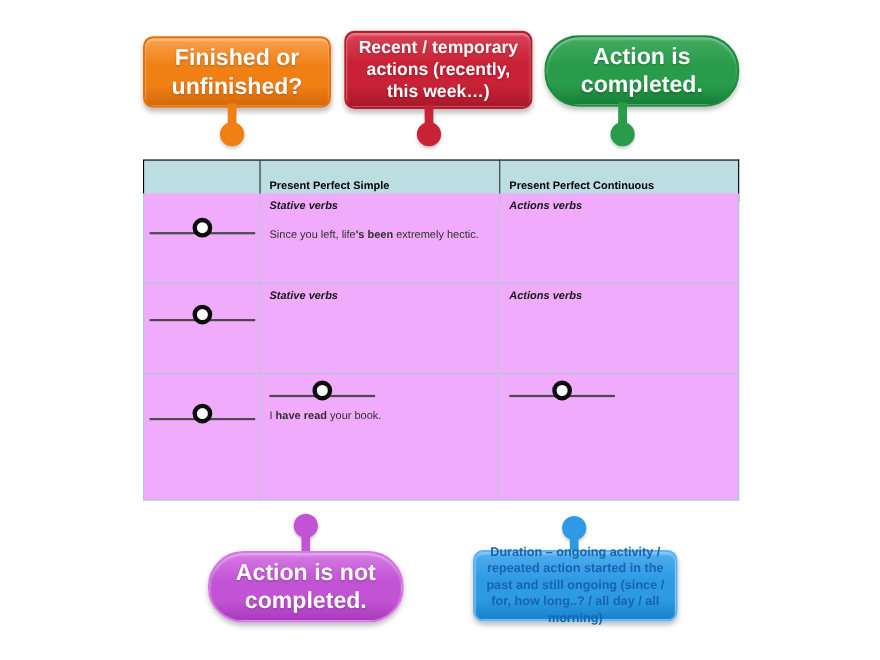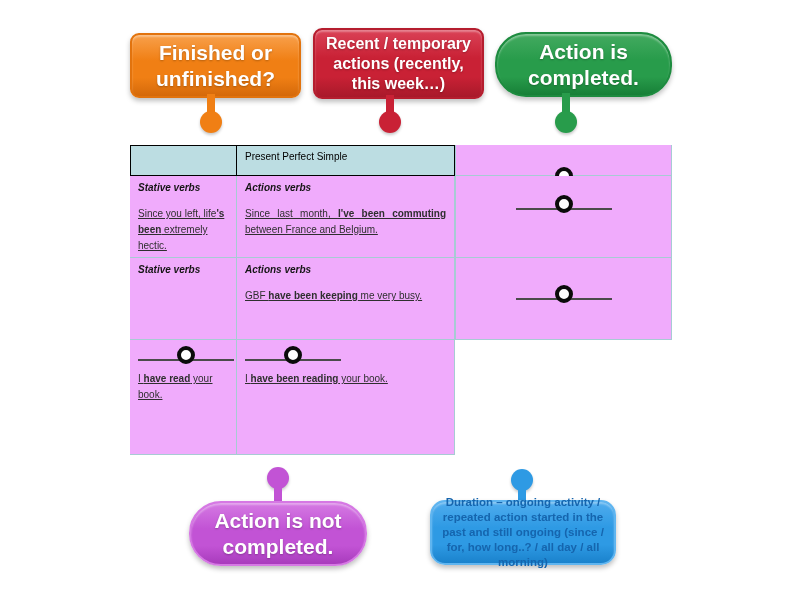--- a/index.html
+++ b/index.html
@@ -11,43 +11,43 @@
     text-align:center;border-radius:9px;font-weight:bold;padding:4px 9px;
     color:var(--txt);
     background:linear-gradient(180deg,var(--light) 0%,var(--main) 42%,var(--main) 70%,var(--dark) 100%);
     border:2px solid var(--edge);
     box-shadow:0 3px 5px rgba(0,0,0,.25), inset 0 2px 2px rgba(255,255,255,.35);}
   .label-box.whitetext{text-shadow:0 1px 2px rgba(0,0,0,.25);}
   .lb0{left:130px;top:33px;width:171px;height:65px;font-size:21px;line-height:1.22;}
   .lb1{left:313px;top:28px;width:171px;height:71px;font-size:16px;line-height:1.25;}
   .lb2{left:495px;top:32px;width:177px;height:65px;font-size:21px;line-height:1.22;border-radius:31px;}
   .lb3{left:189px;top:501px;width:178px;height:65px;font-size:21px;line-height:1.22;border-radius:32px;}
-  .lb4{left:430px;top:500px;width:186px;height:65px;font-size:11.5px;line-height:1.32;border-radius:15px;}
+  .lb4{left:430px;top:500px;width:186px;height:65px;font-size:11.5px;line-height:1.32;}
 
   .stem{position:absolute;width:8px;background:var(--main);}
   .dot{position:absolute;width:22px;height:22px;border-radius:50%;background:var(--main);
        box-shadow:0 2px 3px rgba(0,0,0,.22);}
   .stem0{left:207px;top:94px;height:20px}.dot0{left:200px;top:111px}
   .stem1{left:386px;top:95px;height:19px}.dot1{left:379px;top:111px}
   .stem2{left:562px;top:93px;height:21px}.dot2{left:555px;top:111px}
   .dot3{left:267px;top:467px}.stem3{left:274px;top:485px;height:18px}
   .dot4{left:511px;top:469px}.stem4{left:518px;top:487px;height:15px}
 
   
   .gtable{position:absolute;left:130px;top:145px;display:grid;
     grid-template-columns:107px 218px 217px;grid-template-rows:31px 82px 82px 115px;background:#fff;}
   .th{background:var(--head-bg);border-top:1.5px solid var(--hb);border-bottom:1.5px solid var(--hb);
-      border-right:1.5px solid var(--hb);font-weight:normal;font-size:10px;color:#000;
-      padding:5px 8px;box-sizing:border-box;}
+      border-right:1.5px solid var(--hb);font-weight:bold;font-size:10px;color:#000;
+      padding:18px 8px;box-sizing:border-box;}
   .th.c1{border-left:1.5px solid var(--hb);}
   .td{border-right:1px solid var(--tb);border-bottom:1px solid var(--tb);font-size:10px;color:#2f2f2f;
       padding:6px 8px;box-sizing:border-box;position:relative;background:#f0abfc;}
   .td.c1{border-left:1px solid var(--tb);display:flex;justify-content:center;align-items:flex-start;padding:0;}
   .cellhead{font-weight:bold;font-style:italic;margin:0 0 13px 0;color:#151515;}
-  .sent{margin:0;line-height:1.6;text-decoration:underline;}
+  .sent{margin:0;line-height:1.6;}
   .just{text-align:justify;}
 
   .blank{position:relative;width:96px;height:26px;}
   .blank .bline{position:absolute;left:0;right:0;bottom:0;height:0;border-top:2.5px solid var(--ln);}
   .blank .ring{position:absolute;left:50%;margin-left:-9px;bottom:-3px;width:18px;height:18px;
       box-sizing:border-box;border:4.5px solid var(--mk);border-radius:50%;background:#fff;}
   .mt11{margin-top:11px}.mt8{margin-top:8px}.mt16{margin-top:16px}
   .inline-top{margin:-11px 0 10px 0;}
 </style>
 </head>
@@ -82,64 +82,62 @@
   <div style="--light: #4facee; --main: #2e9ae4; --dark: #1a82cc; --edge: #5fb5f0; --txt: #1565ae;">
     <div class="dot dot4"></div>
     <div class="stem stem4"></div>
     <div class="label-box lb4">Duration – ongoing activity / repeated action started in the past and still ongoing (since / for, how long..? / all day / all morning)</div>
   </div>
 
   <div class="gtable" style="--head-bg: #bcdde2; --hb: #000000; --tb: #a7cbd3; --ln: #4a4a4a; --mk: #0b0b0b;">
 
     <div class="th c1"></div>
     <div class="th">Present Perfect Simple</div>
+    <div class="th">Present Perfect Continuous</div>
 
     <div class="td c1">
       <div class="blank mt11">
         <span class="bline"></span>
         <span class="ring"></span>
       </div>
     </div>
     <div class="td">
       <p class="cellhead">Stative verbs</p>
       <p class="sent"><span>Since you left, life</span><b>'s been</b><span> extremely hectic.</span></p>
     </div>
     <div class="td">
       <p class="cellhead">Actions verbs</p>
-      <p class="sent just"><span>Since last month, </span><b>I've been commuting</b><span> between France and Belgium.</span></p>
     </div>
 
     <div class="td c1">
       <div class="blank mt8">
         <span class="bline"></span>
         <span class="ring"></span>
       </div>
     </div>
     <div class="td">
       <p class="cellhead">Stative verbs</p>
     </div>
     <div class="td">
       <p class="cellhead">Actions verbs</p>
-      <p class="sent"><span>GBF </span><b>have been keeping</b><span> me very busy.</span></p>
     </div>
 
     <div class="td c1">
       <div class="blank mt16">
         <span class="bline"></span>
         <span class="ring"></span>
       </div>
     </div>
     <div class="td">
       <div class="blank inline-top">
         <span class="bline"></span>
         <span class="ring"></span>
       </div>
       <p class="sent"><span>I </span><b>have read</b><span> your book.</span></p>
     </div>
     <div class="td">
       <div class="blank inline-top">
         <span class="bline"></span>
         <span class="ring"></span>
       </div>
-      <p class="sent"><span>I </span><b>have been reading</b><span> your book.</span></p>
     </div>
   </div>
 </div>
 
 </body></html>

